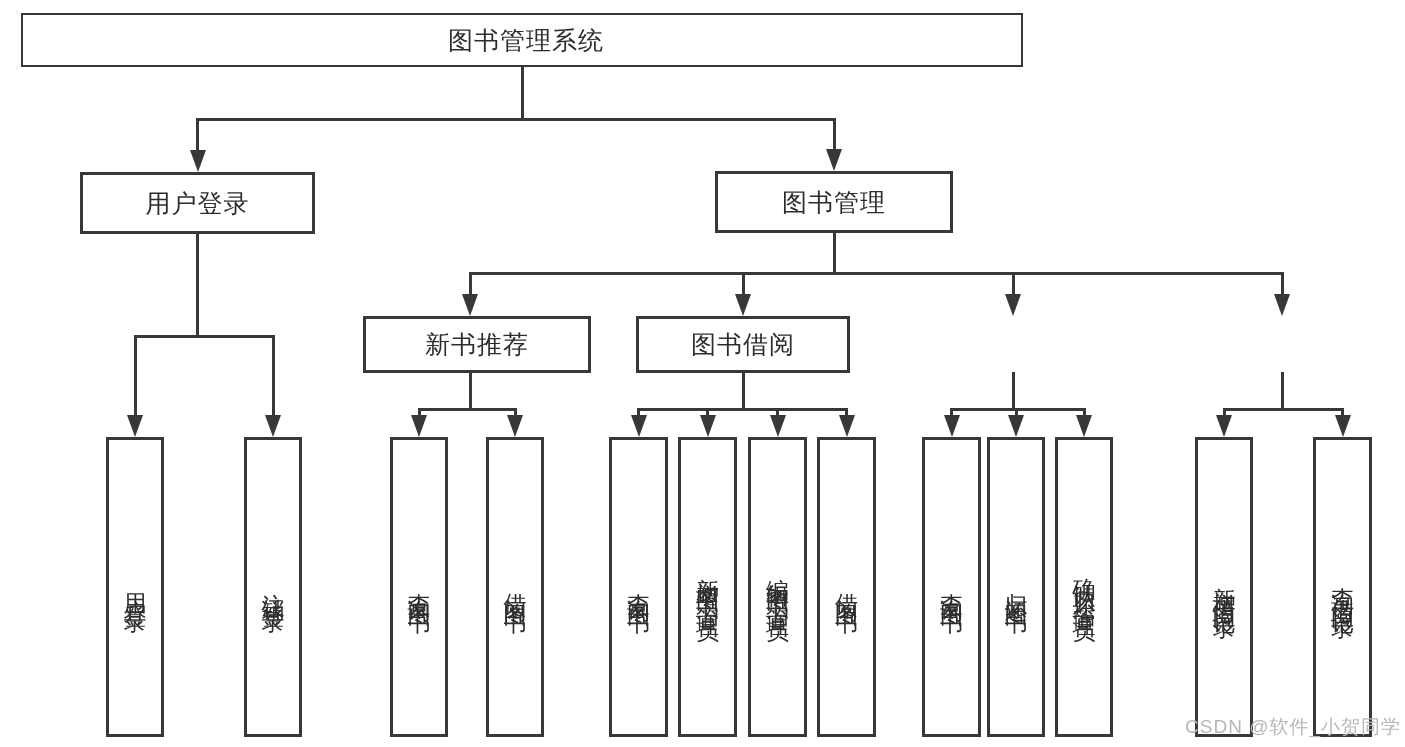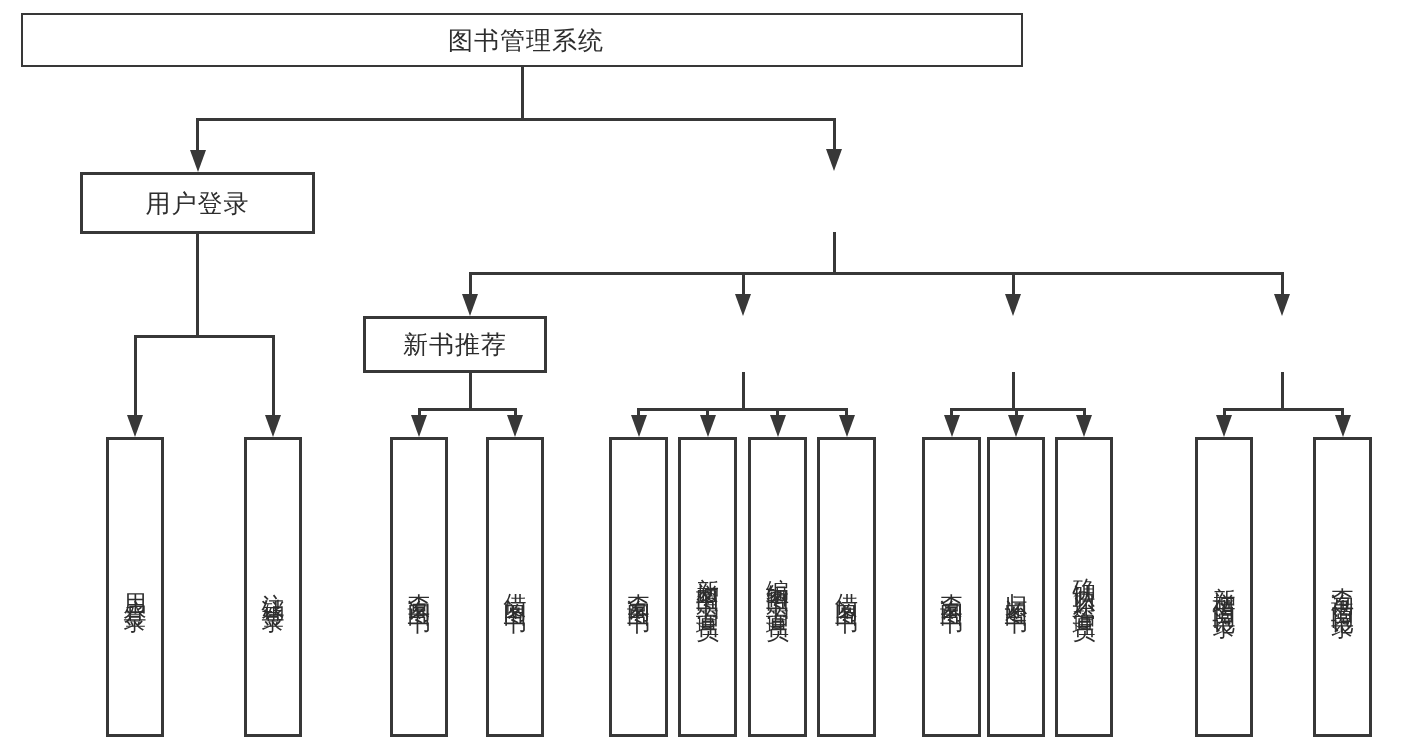--- a/index.html
+++ b/index.html
@@ -65,28 +65,35 @@
     color:#b7b7b7;
     letter-spacing:1px;
     z-index:6;
     white-space:nowrap;
   }
 </style>
 </head>
 <body>
 
 <div class="canvas" id="canvas">
+  <span class="watermark">CSDN @软件_小贺同学</span>
 <div class="node horizontal root" style="left: 21px; top: 13px; width: 1002px; height: 54px;">
       <span>图书管理系统</span>
     </div>
     <div class="node horizontal" style="left: 80px; top: 172px; width: 235px; height: 62px;">
       <span>用户登录</span>
     </div>
-    <div class="node horizontal" style="left: 363px; top: 316px; width: 184px; height: 57px;">
+    <div class="node horizontal" style="left: 715px; top: 171px; width: 238px; height: 62px;">
+      <span>图书管理</span>
+    </div>
+    <div class="node horizontal" style="left: 363px; top: 316px; width: 228px; height: 57px;">
       <span>新书推荐</span>
+    </div>
+    <div class="node horizontal" style="left: 636px; top: 316px; width: 214px; height: 57px;">
+      <span>图书借阅</span>
     </div>
     <div class="node vertical" style="left: 106px; top: 437px; width: 58px; height: 300px;">
       <span>用户登录</span>
     </div>
     <div class="node vertical" style="left: 244px; top: 437px; width: 58px; height: 300px;">
       <span>注销登录</span>
     </div>
     <div class="node vertical" style="left: 390px; top: 437px; width: 58px; height: 300px;">
       <span>查询图书</span>
     </div>

